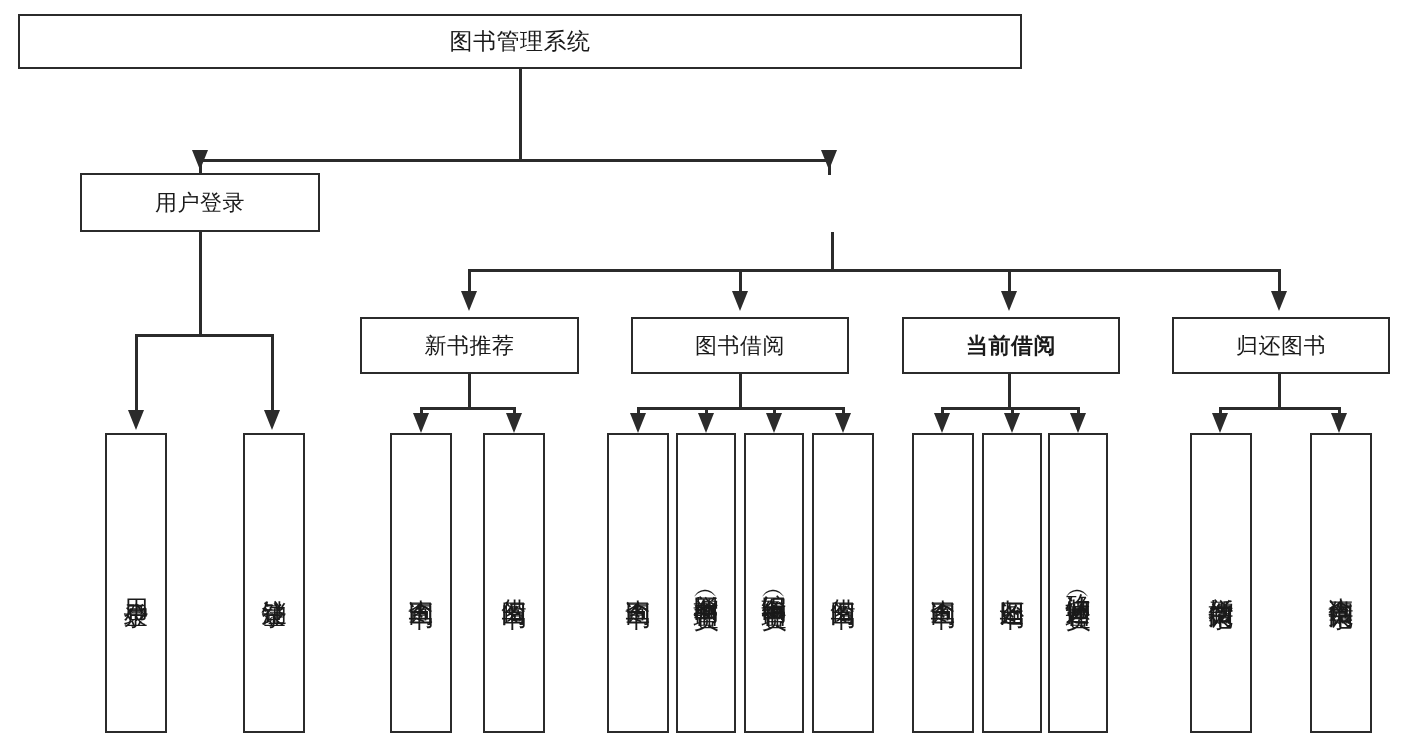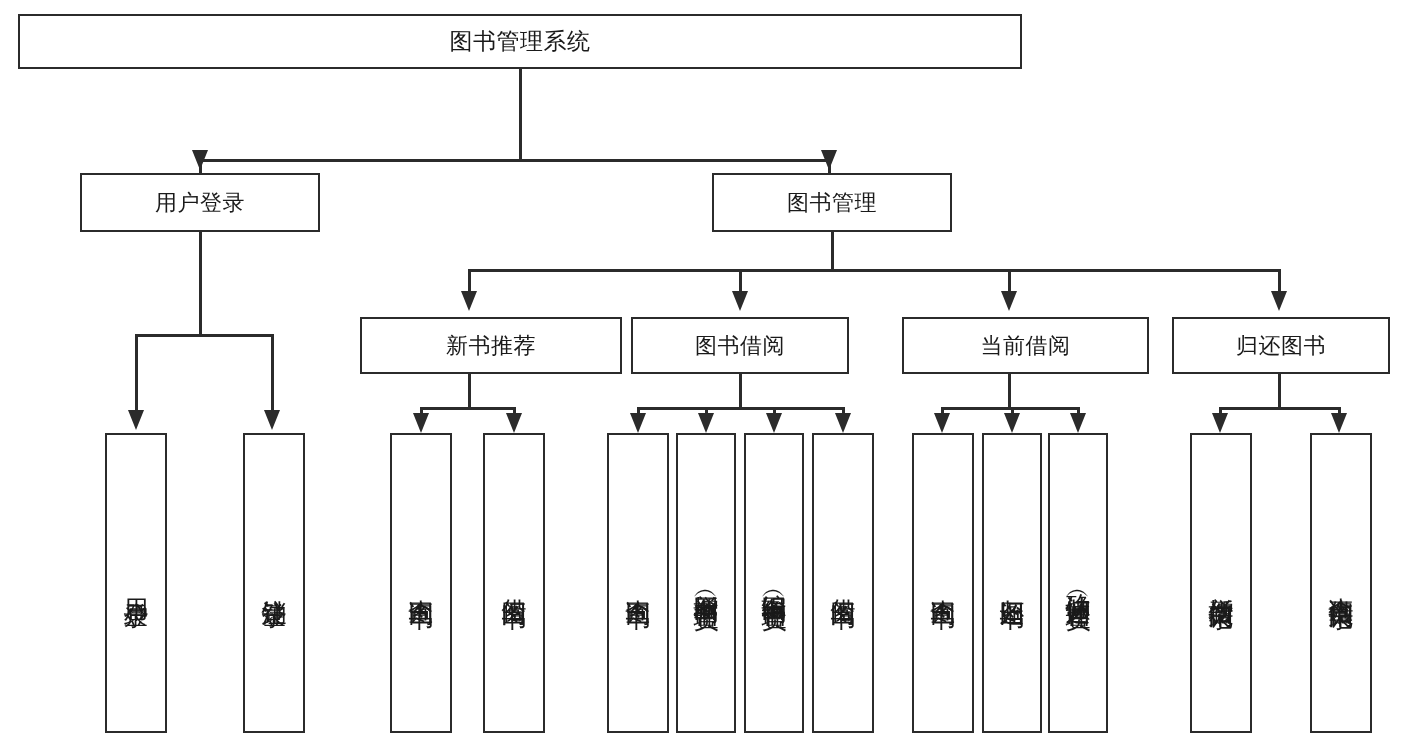--- a/index.html
+++ b/index.html
@@ -99,51 +99,48 @@
 
   <div class="edge v" style="left:199px; top:159px; height:16px;"></div>
   <div class="arrow" style="left:192px; top:150px;"></div>
   <div class="edge v" style="left:828px; top:159px; height:16px;"></div>
   <div class="arrow" style="left:821px; top:150px;"></div>
 
   <div class="node horiz" id="node-user-login" style="left:80px; top:173px; width:240px; height:59px;">
     <span class="node-label">用户登录</span>
   </div>
 
-  <div class="node horiz" id="node-book-manage" style="left:712px; top:173px; width:240px; height:59px;">
-    <span class="node-label">图书管理</span>
-  </div>
 
   <div class="edge v" style="left:199px; top:232px; height:105px;"></div>
   <div class="edge h" style="left:135px; top:334px; width:138px;"></div>
   <div class="edge v" style="left:135px; top:334px; height:84px;"></div>
   <div class="arrow" style="left:128px; top:410px;"></div>
   <div class="edge v" style="left:271px; top:334px; height:84px;"></div>
   <div class="arrow" style="left:264px; top:410px;"></div>
 
   <div class="edge v" style="left:831px; top:232px; height:40px;"></div>
   <div class="edge h" style="left:468px; top:269px; width:813px;"></div>
   <div class="edge v" style="left:468px; top:269px; height:28px;"></div>
   <div class="arrow" style="left:461px; top:291px;"></div>
   <div class="edge v" style="left:739px; top:269px; height:28px;"></div>
   <div class="arrow" style="left:732px; top:291px;"></div>
   <div class="edge v" style="left:1008px; top:269px; height:28px;"></div>
   <div class="arrow" style="left:1001px; top:291px;"></div>
   <div class="edge v" style="left:1278px; top:269px; height:28px;"></div>
   <div class="arrow" style="left:1271px; top:291px;"></div>
 
-  <div class="node horiz" id="node-new-book-recommend" style="left:360px; top:317px; width:262px; height:57px;">
+  <div class="node horiz" id="node-new-book-recommend" style="left:360px; top:317px; width:219px; height:57px;">
     <span class="node-label">新书推荐</span>
   </div>
 
   <div class="node horiz" id="node-book-borrow" style="left:631px; top:317px; width:218px; height:57px;align-items:center;">
     <span class="node-label">图书借阅</span>
   </div>
 
-  <div class="node horiz" id="node-current-borrow" style="left:902px; top:317px; width:247px; height:57px;">
+  <div class="node horiz" id="node-current-borrow" style="left:902px; top:317px; width:218px; height:57px;font-weight:bold;">
     <span class="node-label">当前借阅</span>
   </div>
 
   <div class="node horiz" id="node-borrow-record" style="left:1172px; top:317px; width:218px; height:57px;">
     <span class="node-label">归还图书</span>
   </div>
 
   <div class="edge v" style="left:468px; top:374px; height:36px;"></div>
   <div class="edge h" style="left:420px; top:407px; width:96px;"></div>
   <div class="edge v" style="left:420px; top:407px; height:14px;"></div>

